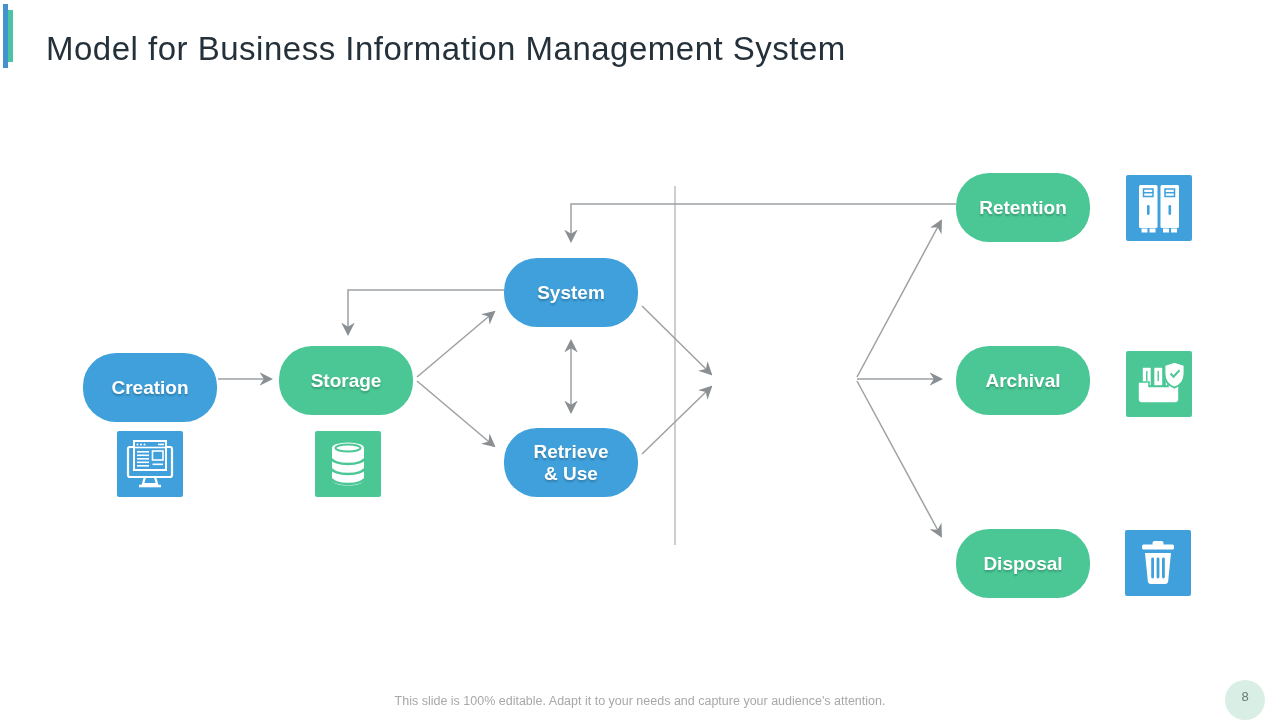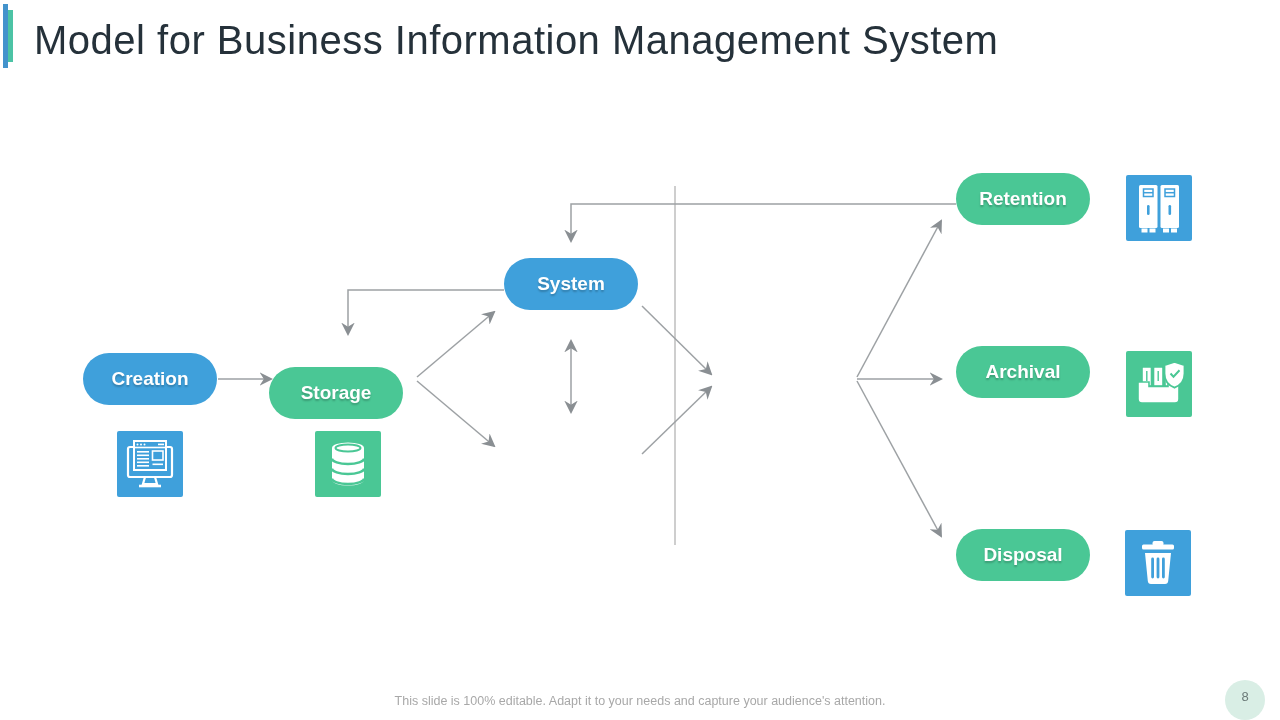--- a/index.html
+++ b/index.html
@@ -5,38 +5,38 @@
   html,body{margin:0;padding:0;background:#e9e9e9;}
   .slide{
     position:relative;width:1280px;height:720px;background:#ffffff;
     overflow:hidden;font-family:"Liberation Sans",sans-serif;
   }
   
   .accent-bar{position:absolute;}
   .accent-bar.blue{left:3px;top:4px;width:5px;height:64px;background:#4393cc;}
   .accent-bar.teal{left:8px;top:10px;width:5px;height:52px;background:#4cc3a5;}
   h1.title{
-    position:absolute;left:30px;top:14px;margin:4px;
-    font-size:40px;font-weight:500;letter-spacing:.5px;color:#25313a;
+    position:absolute;left:30px;top:14px;margin:16px;
+    font-size:33px;font-weight:500;letter-spacing:.5px;color:#25313a;
     font-family:"Liberation Sans",sans-serif;
   }
   
   svg.connectors{position:absolute;left:0;top:0;}
   
   .pill{
-    position:absolute;width:134px;height:52px;border-radius:33px;
+    position:absolute;width:134px;height:69px;border-radius:33px;
     display:flex;align-items:center;justify-content:center;text-align:center;
     color:#fff;font-weight:bold;font-size:19px;line-height:1.15;
     text-shadow:0 2px 2px rgba(0,0,0,.22);
   }
   .pill .lbl{white-space:pre-line;}
   .pill.blue{background:#3fa0db;}
   .pill.green{background:#4ac795;}
   .p-creation {left:83px;  top:346px;margin-top:7px;}
-  .p-storage  {left:269px; top:346px;margin-top:21px;}
+  .p-storage  {left:279px; top:346px;}
   .p-update   {left:504px; top:258px;}
   .p-retrieve {left:504px; top:428px;}
   .p-appraisal{left:721px; top:346px;}
   .p-retention{left:956px; top:173px;}
   .p-archival {left:956px; top:346px;}
   .p-disposal {left:956px; top:529px;}
   
   .tile{position:absolute;width:66px;height:66px;border-radius:2px;}
   .tile.blue{background:#3fa0db;}
   .tile.green{background:#4ac795;}
@@ -97,20 +97,24 @@
   </svg>
 
   <div class="pill blue p-creation">
     <span class="lbl">Creation</span>
   </div>
   <div class="pill green p-storage">
     <span class="lbl">Storage</span>
   </div>
   <div class="pill blue p-update">
     <span class="lbl">System</span>
+  </div>
+  <div class="pill blue p-retrieve">
+    <span class="lbl">Retrieve
+&amp; Use</span>
   </div>
   <div class="pill green p-retention">
     <span class="lbl">Retention</span>
   </div>
   <div class="pill green p-disposal">
     <span class="lbl">Disposal</span>
   </div>
   <div class="pill green p-archival">
     <span class="lbl">Archival</span>
   </div>

